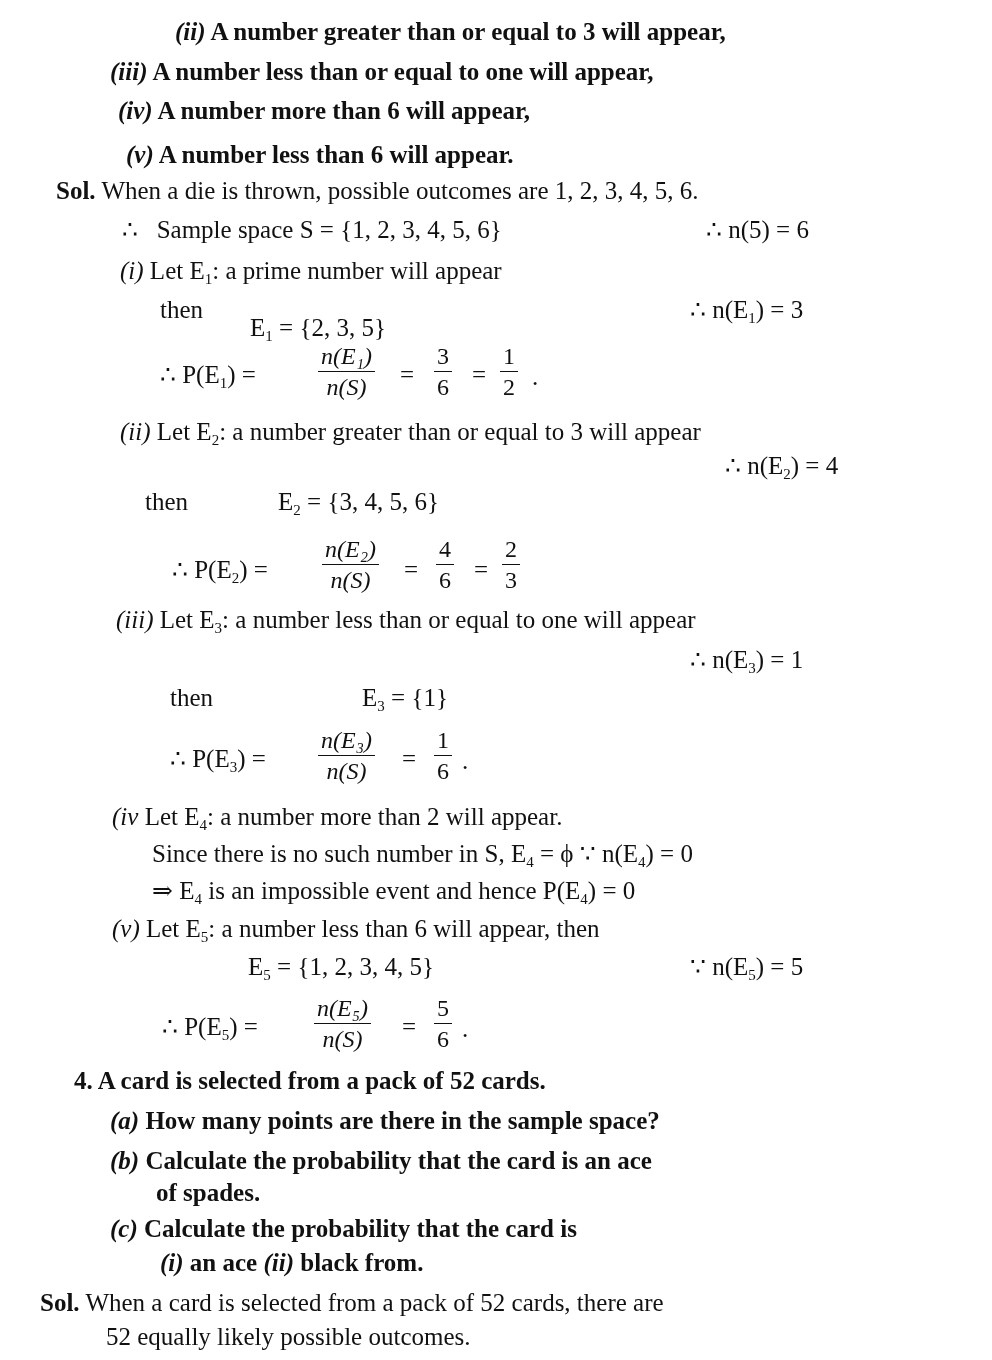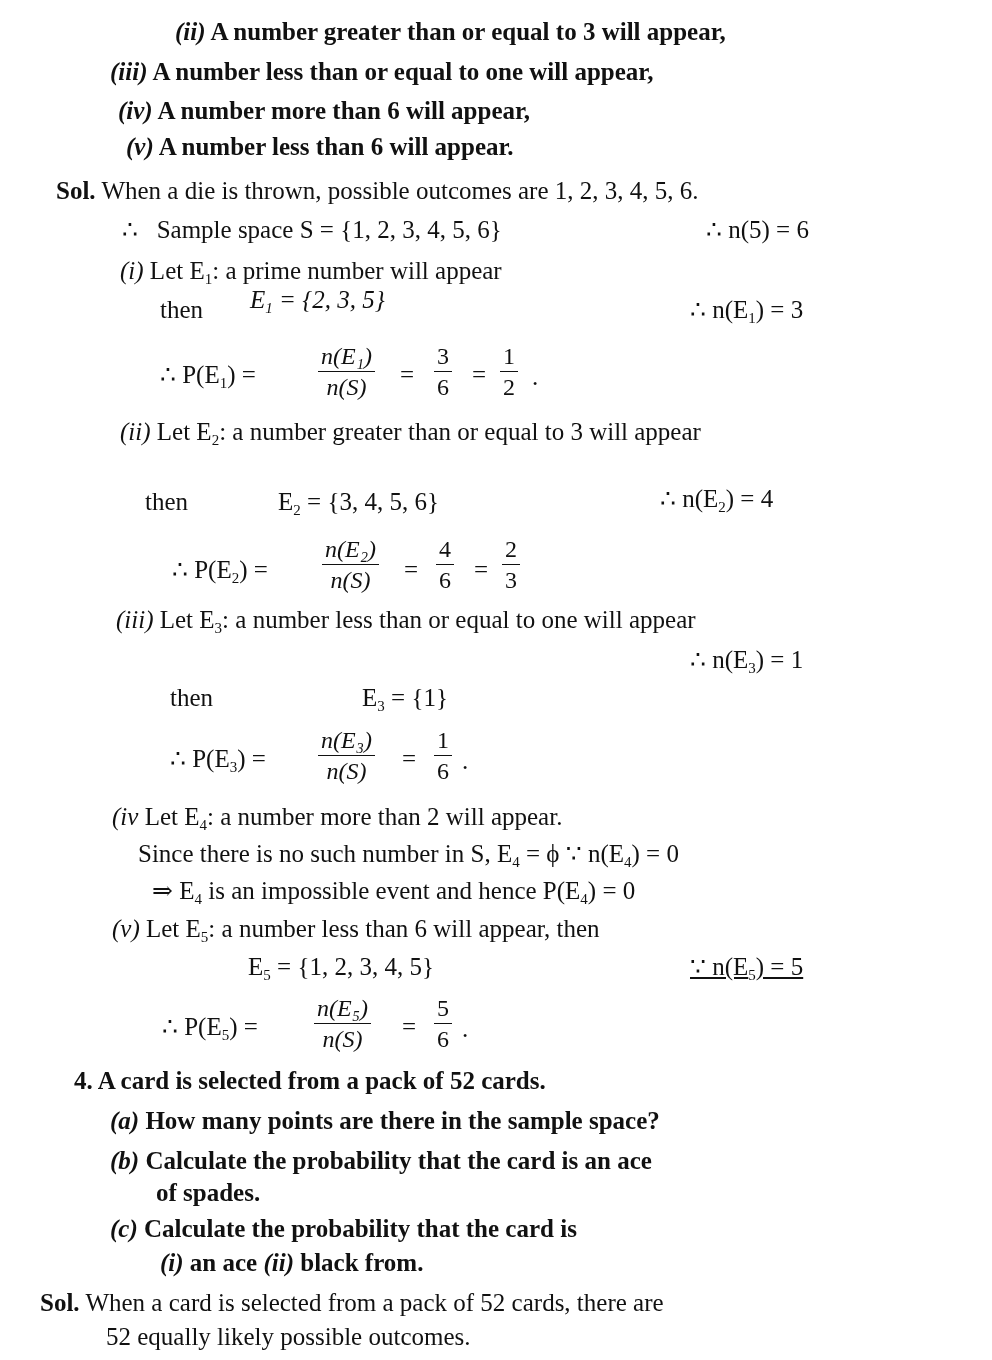--- a/index.html
+++ b/index.html
@@ -24,21 +24,21 @@
   <span>A number greater than or equal to 3 will appear,</span>
 </div>
 <div class="ln b" style="left:110px;top:57px;">
   <span class="it">(iii)</span>
   <span>A number less than or equal to one will appear,</span>
 </div>
 <div class="ln b" style="left:118px;top:96px;">
   <span class="it">(iv)</span>
   <span>A number more than 6 will appear,</span>
 </div>
-<div class="ln b" style="left:126px;top:132px;">
+<div class="ln b" style="left:126px;top:140px;">
   <span class="it">(v)</span>
   <span>A number less than 6 will appear.</span>
 </div>
 
 <div class="ln" style="left:56px;top:176px;">
   <span class="b">Sol.</span>
   <span>When a die is thrown, possible outcomes are 1, 2, 3, 4, 5, 6.</span>
 </div>
 <div class="ln" style="left:122px;top:215px;">
   <span>∴</span>&nbsp;&nbsp;
@@ -48,21 +48,21 @@
   <span>∴ n(5) = 6</span>
 </div>
 
 <div class="ln" style="left:120px;top:256px;">
   <span class="it">(i)</span>
   <span>Let E</span><sub>1</sub><span>: a prime number will appear</span>
 </div>
 <div class="ln" style="left:160px;top:295px;">
   <span>then</span>
 </div>
-<div class="ln" style="left:250px;top:285px;font-style:italic;">
+<div class="ln" style="left:250px;top:313px;">
   <span>E</span><sub>1</sub><span> = {2, 3, 5}</span>
 </div>
 <div class="ln" style="left:690px;top:295px;">
   <span>∴ n(E</span><sub>1</sub><span>) = 3</span>
 </div>
 <div class="ln" style="left:160px;top:360px;">
   <span>∴   P(E</span><sub>1</sub><span>) =</span>
 </div>
 <div class="frac" style="left:318px;top:342px;">
   <span class="num n">n(E₁)</span>
@@ -77,21 +77,21 @@
 <div class="frac" style="left:500px;top:342px;">
   <span class="num">1</span>
   <span class="den">2</span>
 </div>
 <span class="op" style="left:532px;top:362px;">.</span>
 
 <div class="ln" style="left:120px;top:417px;">
   <span class="it">(ii)</span>
   <span>Let E</span><sub>2</sub><span>: a number greater than or equal to 3 will appear</span>
 </div>
-<div class="ln" style="left:660px;top:451px;margin-top:33px;">
+<div class="ln" style="left:725px;top:451px;">
   <span>∴ n(E</span><sub>2</sub><span>) = 4</span>
 </div>
 <div class="ln" style="left:145px;top:487px;">
   <span>then</span>
 </div>
 <div class="ln" style="left:278px;top:487px;">
   <span>E</span><sub>2</sub><span> = {3, 4, 5, 6}</span>
 </div>
 <div class="ln" style="left:172px;top:555px;text-align:center;">
   <span>∴   P(E</span><sub>2</sub><span>) =</span>
@@ -135,35 +135,35 @@
 <div class="frac" style="left:434px;top:726px;">
   <span class="num">1</span>
   <span class="den">6</span>
 </div>
 <span class="op" style="left:462px;top:746px;">.</span>
 
 <div class="ln" style="left:112px;top:802px;">
   <span class="it">(iv</span>
   <span>Let E</span><sub>4</sub><span>: a number more than 2 will appear.</span>
 </div>
-<div class="ln" style="left:138px;top:839px;">
+<div class="ln" style="left:152px;top:839px;">
   <span>Since there is no such number in S, E</span><sub>4</sub><span> = ϕ ∵ n(E</span><sub>4</sub><span>) = 0</span>
 </div>
 <div class="ln" style="left:152px;top:876px;">
   <span>⇒  E</span><sub>4</sub><span> is an impossible event and hence P(E</span><sub>4</sub><span>) = 0</span>
 </div>
 
 <div class="ln" style="left:112px;top:914px;">
   <span class="it">(v)</span>
   <span>Let E</span><sub>5</sub><span>: a number less than 6 will appear, then</span>
 </div>
 <div class="ln" style="left:248px;top:952px;">
   <span>E</span><sub>5</sub><span> = {1, 2, 3, 4, 5}</span>
 </div>
-<div class="ln" style="left:690px;top:952px;text-decoration:underline;">
+<div class="ln" style="left:690px;top:952px;">
   <span>∵ n(E</span><sub>5</sub><span>) = 5</span>
 </div>
 <div class="ln" style="left:162px;top:1012px;">
   <span>∴   P(E</span><sub>5</sub><span>) =</span>
 </div>
 <div class="frac" style="left:314px;top:994px;">
   <span class="num n">n(E₅)</span>
   <span class="den n">n(S)</span>
 </div>
 <span class="op" style="left:402px;top:1012px;">=</span>

